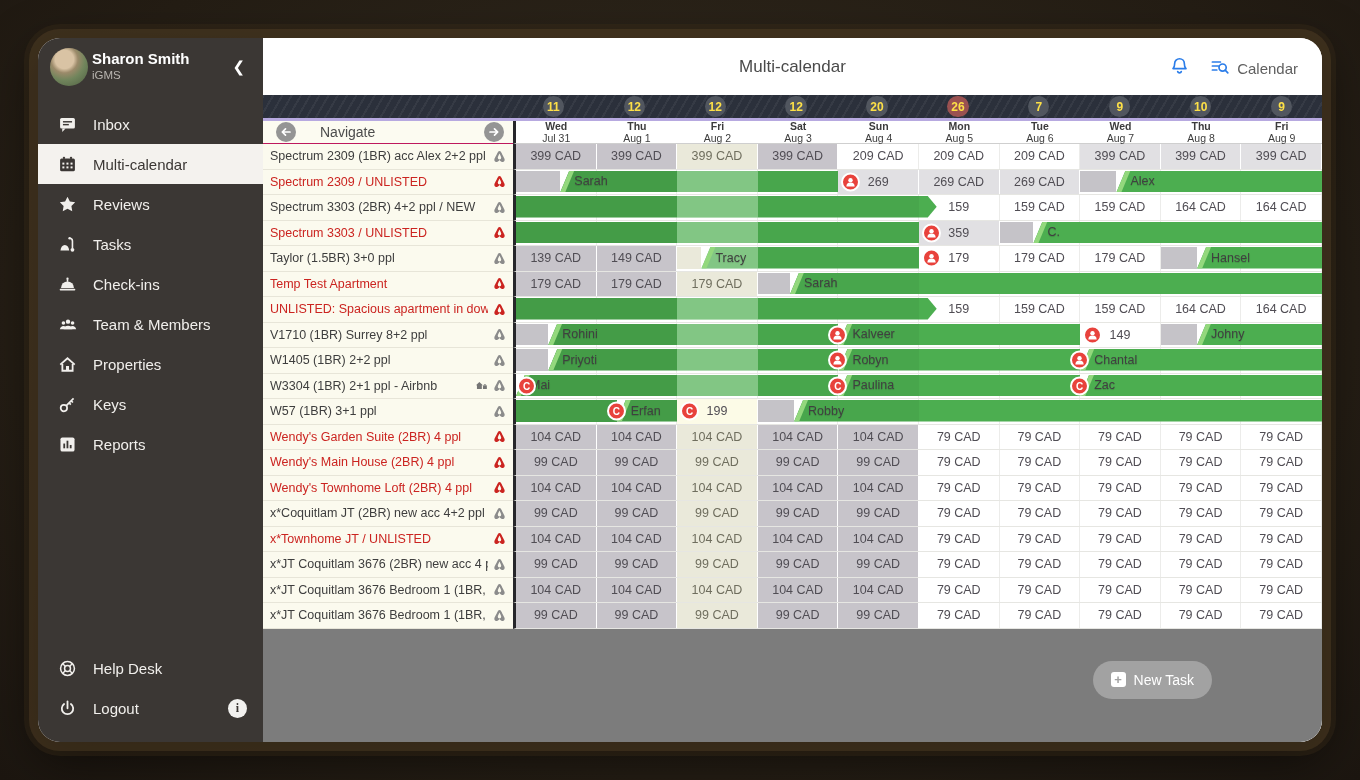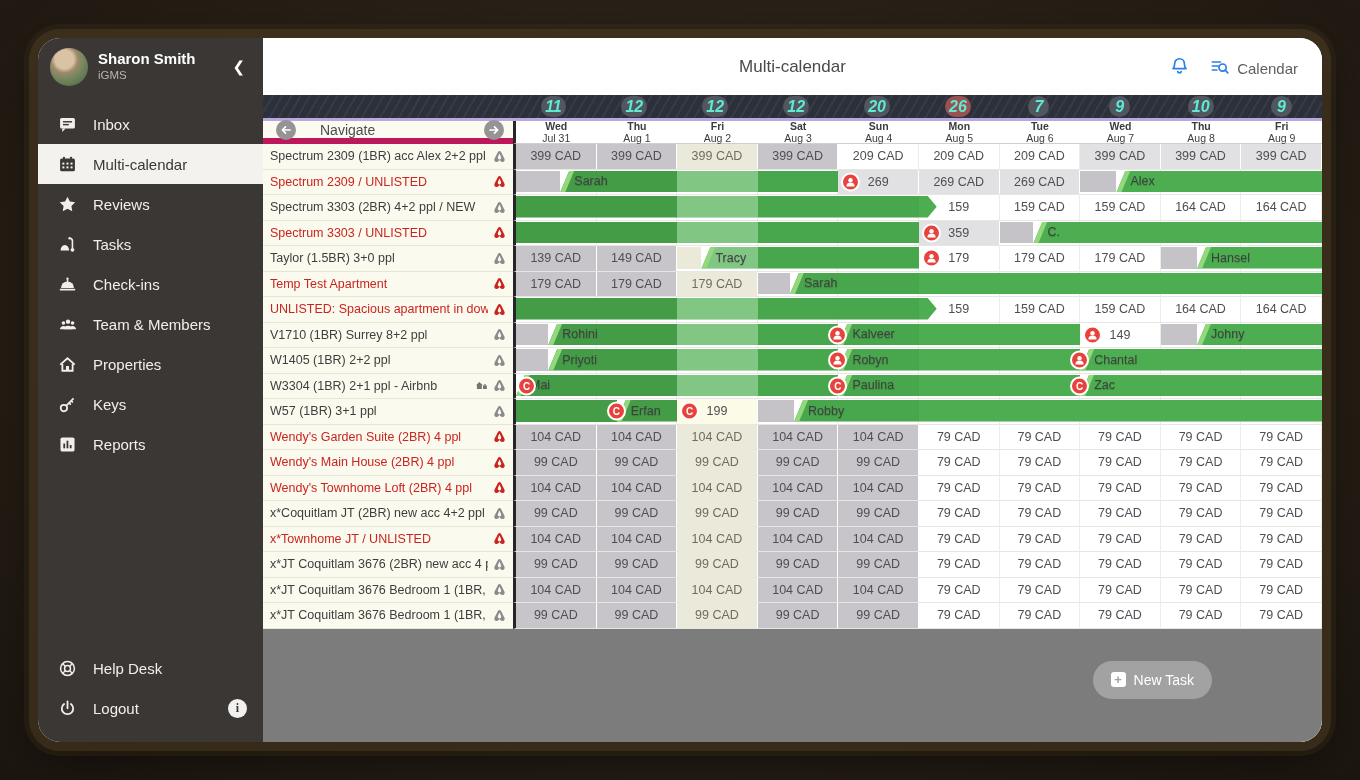--- a/index.html
+++ b/index.html
@@ -8,21 +8,21 @@
     background:#272017 radial-gradient(ellipse at 50% 40%, #322a1e 0%, #241d14 70%, #1c1610 100%);
     font-family:"Liberation Sans", sans-serif;
   }
   .frame{
     position:absolute;left:38px;top:38px;width:1284px;height:704px;
     border-radius:22px;overflow:hidden;display:flex;background:#fff;
     box-shadow:0 0 0 9px rgba(110,85,50,.28), 0 0 0 14px rgba(60,45,25,.35), 0 14px 50px rgba(0,0,0,.65);
   }
   
   .sidebar{width:225px;background:#3b3734;display:flex;flex-direction:column;color:#f1efec;flex-shrink:0;}
-  .user{display:flex;align-items:center;gap:10px;padding:11px 12px;height:58px;box-sizing:border-box;}
+  .user{display:flex;align-items:center;gap:4px;padding:11px 12px;height:58px;box-sizing:border-box;}
   .avatar{width:38px;height:38px;border-radius:50%;flex-shrink:0;
     background:radial-gradient(circle at 38% 30%, #d9c3a4 0 26%, #9b8a6a 38%, #71855c 58%, #4d5e41 100%);}
   .uinfo{display:flex;flex-direction:column;line-height:17px;}
   .uname{font-size:15px;font-weight:bold;color:#fff;}
   .uorg{font-size:11.5px;color:#b9b5b0;}
   .collapse{margin-left:auto;color:#fff;font-size:15px;cursor:pointer;padding:4px 6px;}
   .side-items{margin-top:8px;}
   .side-item{display:flex;align-items:center;gap:15px;height:40px;padding-left:19px;font-size:15px;color:#f1efec;cursor:pointer;}
   .side-item.active{background:#f4f2ee;color:#3b3734;}
   .side-icon{width:21px;display:flex;justify-content:center;align-items:center;}
@@ -39,27 +39,27 @@
   .top-actions{margin-left:auto;display:flex;align-items:center;gap:20px;padding-right:24px;z-index:1;}
   .bell{color:#2b7de9;display:flex;cursor:pointer;}
   .cal-toggle{display:flex;align-items:flex-end;gap:7px;cursor:pointer;}
   .cal-toggle .ic{color:#2b7de9;display:flex;}
   .cal-toggle .tx{font-size:15px;color:#5f5f5f;}
   
   .strip{height:23px;background:#2b303b;display:flex;flex-shrink:0;
     background-image:repeating-linear-gradient(120deg, rgba(255,255,255,.05) 0 2px, transparent 2px 8px);}
   .strip-left{width:250px;flex-shrink:0;}
   .strip-cols{flex:1;display:grid;grid-template-columns:repeat(10,1fr);align-items:center;justify-items:center;}
-  .badge{min-width:21px;height:21px;box-sizing:border-box;padding:0 4px;border-radius:11px;background:#51565f;color:#5eead4;
-    font-size:16px;font-weight:bold;display:flex;align-items:center;justify-content:center;font-style:italic;}
+  .badge{min-width:21px;height:21px;box-sizing:border-box;padding:0 4px;border-radius:11px;background:#51565f;color:#fde047;
+    font-size:12px;font-weight:bold;display:flex;align-items:center;justify-content:center;}
   .badge.red{background:#9a5151;}
   .purple{height:3px;background:#b7a9e0;flex-shrink:0;}
   
   .heads{height:23px;display:flex;flex-shrink:0;}
-  .nav-box{width:250px;flex-shrink:0;display:flex;align-items:center;background:#fcfbf1;border-bottom:6px solid #be185d;box-sizing:border-box;}
+  .nav-box{width:250px;flex-shrink:0;display:flex;align-items:center;background:#fcfbf1;border-bottom:1px solid #be185d;box-sizing:border-box;}
   .nav-btn{width:20px;height:20px;border-radius:50%;background:#949494;display:flex;align-items:center;justify-content:center;cursor:pointer;flex-shrink:0;}
   .nav-btn.prev{margin-left:13px;}
   .nav-btn.next{margin-left:auto;margin-right:9px;}
   .nav-label{margin-left:24px;font-size:14px;color:#4c4c4c;}
   .date-cols{flex:1;display:grid;grid-template-columns:repeat(10,1fr);border-left:3px solid #26262a;background:#fff;
     border-bottom:1px solid #cfcfcf;box-sizing:border-box;}
   .date-cell{display:flex;flex-direction:column;align-items:center;justify-content:center;font-size:10.5px;line-height:10.5px;color:#3c3c3c;gap:1px;}
   .date-cell .dow{font-weight:bold;}
   
   .gridrows{display:flex;flex-direction:column;flex-shrink:0;}

